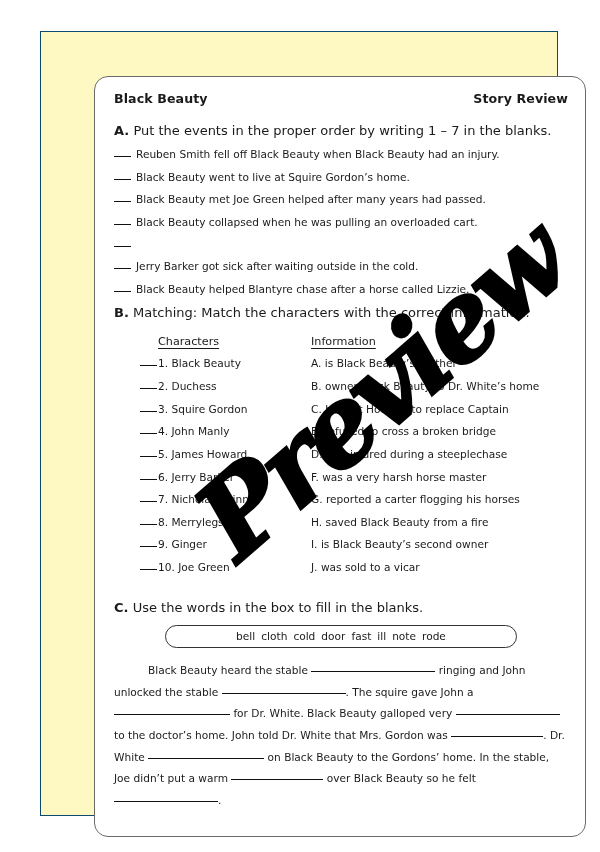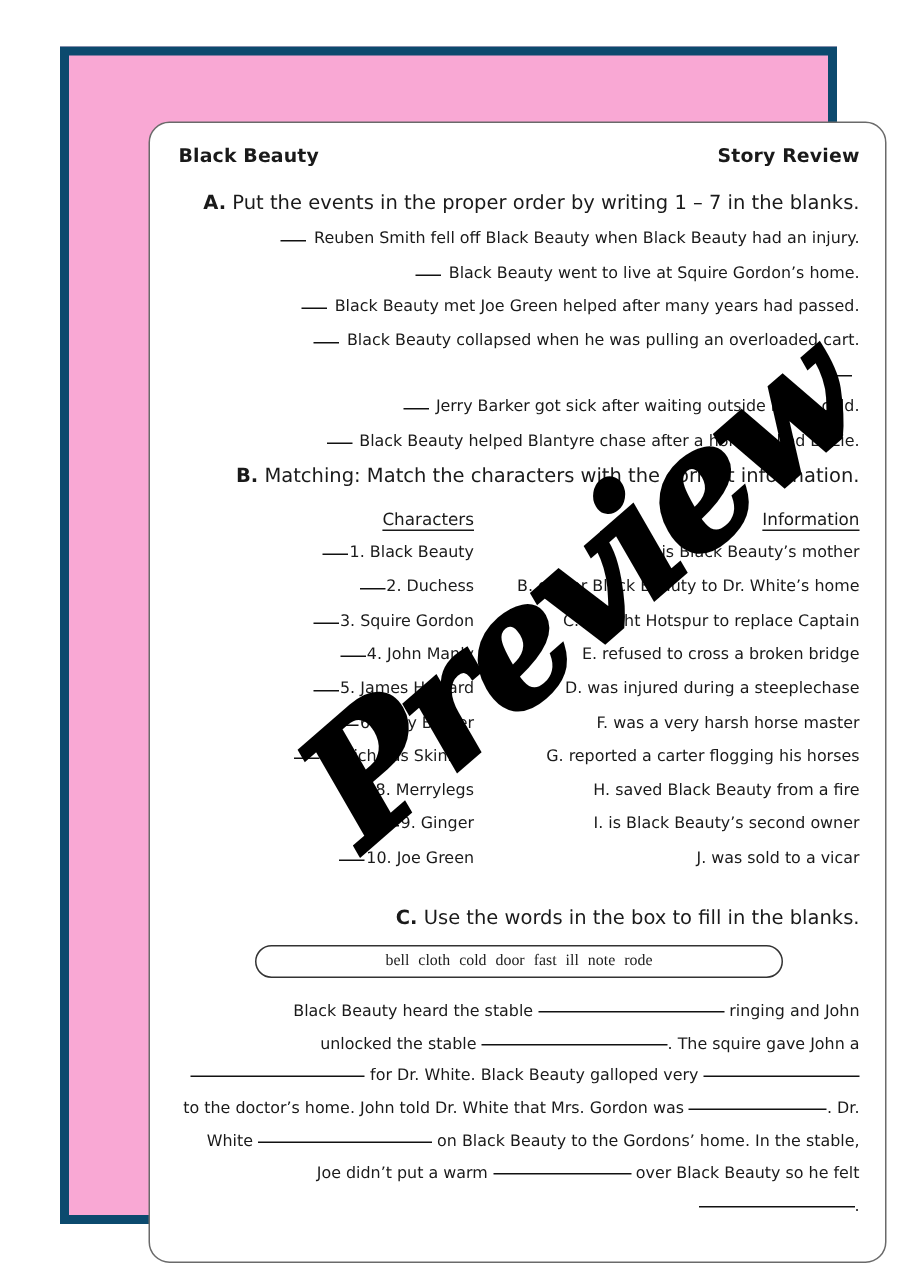--- a/index.html
+++ b/index.html
@@ -16,24 +16,23 @@
     overflow: hidden;
   }
 
   
   .page-outer {
     position: absolute;
     left: 40px;
     top: 31px;
     width: 518px;
     height: 785px;
-    border: 6px solid #0c4a6e;
-    background: #f9a8d4;
-    box-sizing: border-box;
-    text-align: right;
+    border: 1px solid #0c4a6e;
+    background: #fef9c3;
+    box-sizing: border-box;
   }
   .page-inner {
     position: absolute;
     left: 53px;
     top: 44px;
     width: 492px;
     height: 761px;
     border: 1px solid #6a6a6a;
     border-radius: 14px;
     background: #ffffff;
@@ -123,21 +122,20 @@
     margin: 9px auto 12px auto;
     width: 352px;
     border: 1px solid #333;
     border-radius: 18px;
     padding: 4px 0 5px 0;
     display: flex;
     justify-content: center;
     gap: 6px;
     font-size: 10.6px;
     box-sizing: border-box;
-    font-family: Liberation Serif, serif;
   }
   .cloze {
     font-size: 10.6px;
     line-height: 2.05;
     text-indent: 34px;
   }
   .blank-line {
     display: inline-block;
     border-bottom: 1.1px solid #111;
     vertical-align: 2px;

